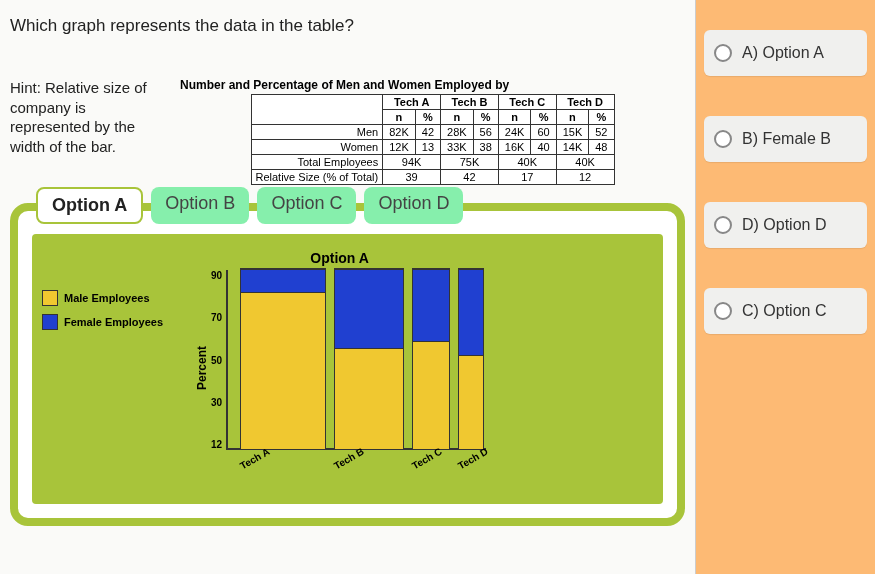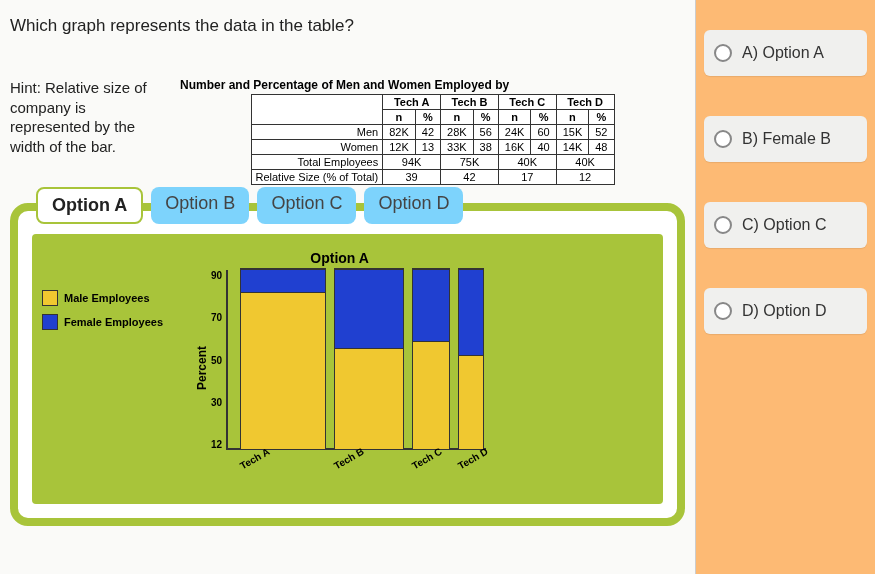--- a/index.html
+++ b/index.html
@@ -77,21 +77,21 @@
   }
   .tabs {
     display: flex;
     gap: 8px;
     margin: -34px 0 10px 4px;
   }
   .tab {
     padding: 6px 14px;
     font-size: 18px;
     border-radius: 8px;
-    background: #7dd3fc;
+    background: #86efac;
     color: #444;
     cursor: pointer;
   }
   .tab.active {
     background: #fff;
     border: 2px solid #a8c43a;
     font-weight: bold;
     color: #222;
   }
   .chart-area {
@@ -347,20 +347,20 @@
     <div class="answer">
       <span class="radio"></span>
       <span>A) Option A</span>
     </div>
     <div class="answer">
       <span class="radio"></span>
       <span>B) Female B</span>
     </div>
     <div class="answer">
       <span class="radio"></span>
-      <span>C) Option C</span>
+      <span>D) Option D</span>
     </div>
     <div class="answer">
       <span class="radio"></span>
-      <span>D) Option D</span>
+      <span>C) Option C</span>
     </div>
   </div>
 </div>
 
 </body></html>

